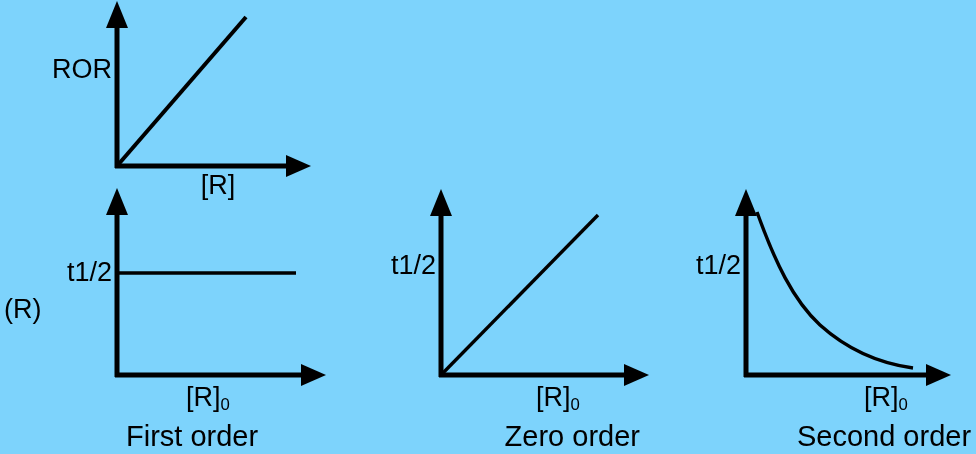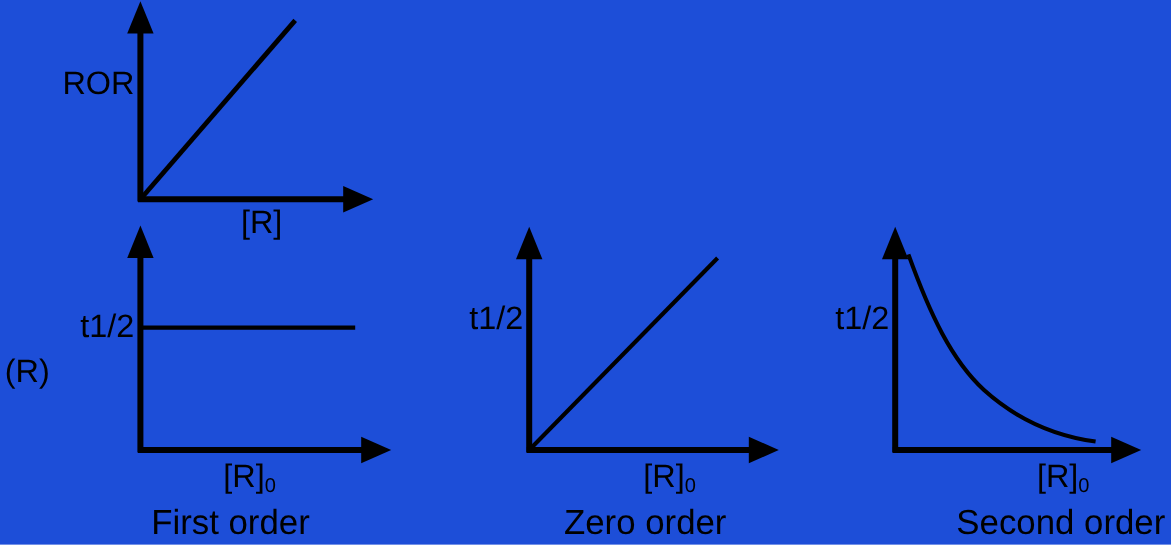--- a/index.html
+++ b/index.html
@@ -9,21 +9,21 @@
     background: #ffffff;
   }
   body {
     font-family: "Liberation Sans", sans-serif;
     color: #000000;
   }
   #figure-root {
     position: relative;
     width: 976px;
     height: 454px;
-    background: #1d4ed8;
+    background: #7dd3fc;
     overflow: hidden;
   }
   #figure-svg {
     position: absolute;
     left: 0;
     top: 0;
     width: 976px;
     height: 454px;
     display: block;
   }
@@ -130,21 +130,21 @@
   </div>
 
   <div class="fig-label caption" style="left:126px; top:422px; width:160px; ">First order</div>
 
   <div class="fig-label axis-y" style="left:338px; top:252px; width:98px;">t1/2</div>
 
   <div class="fig-label" style="left:502px; top:384px; width:112px; text-align:center;">
     <span>[R]</span><span class="sub0">0</span>
   </div>
 
-  <div class="fig-label caption" style="left:470px; top:422px; width:160px; text-align:left;">Zero order</div>
+  <div class="fig-label caption" style="left:480px; top:422px; width:160px; text-align:right;">Zero order</div>
 
   <div class="fig-label axis-y" style="left:643px; top:252px; width:98px;">t1/2</div>
 
   <div class="fig-label" style="left:830px; top:384px; width:112px; text-align:center;">
     <span>[R]</span><span class="sub0">0</span>
   </div>
 
   <div class="fig-label caption" style="left:784px; top:422px; width:200px; text-align:center;">Second order</div>
 
 </div>

